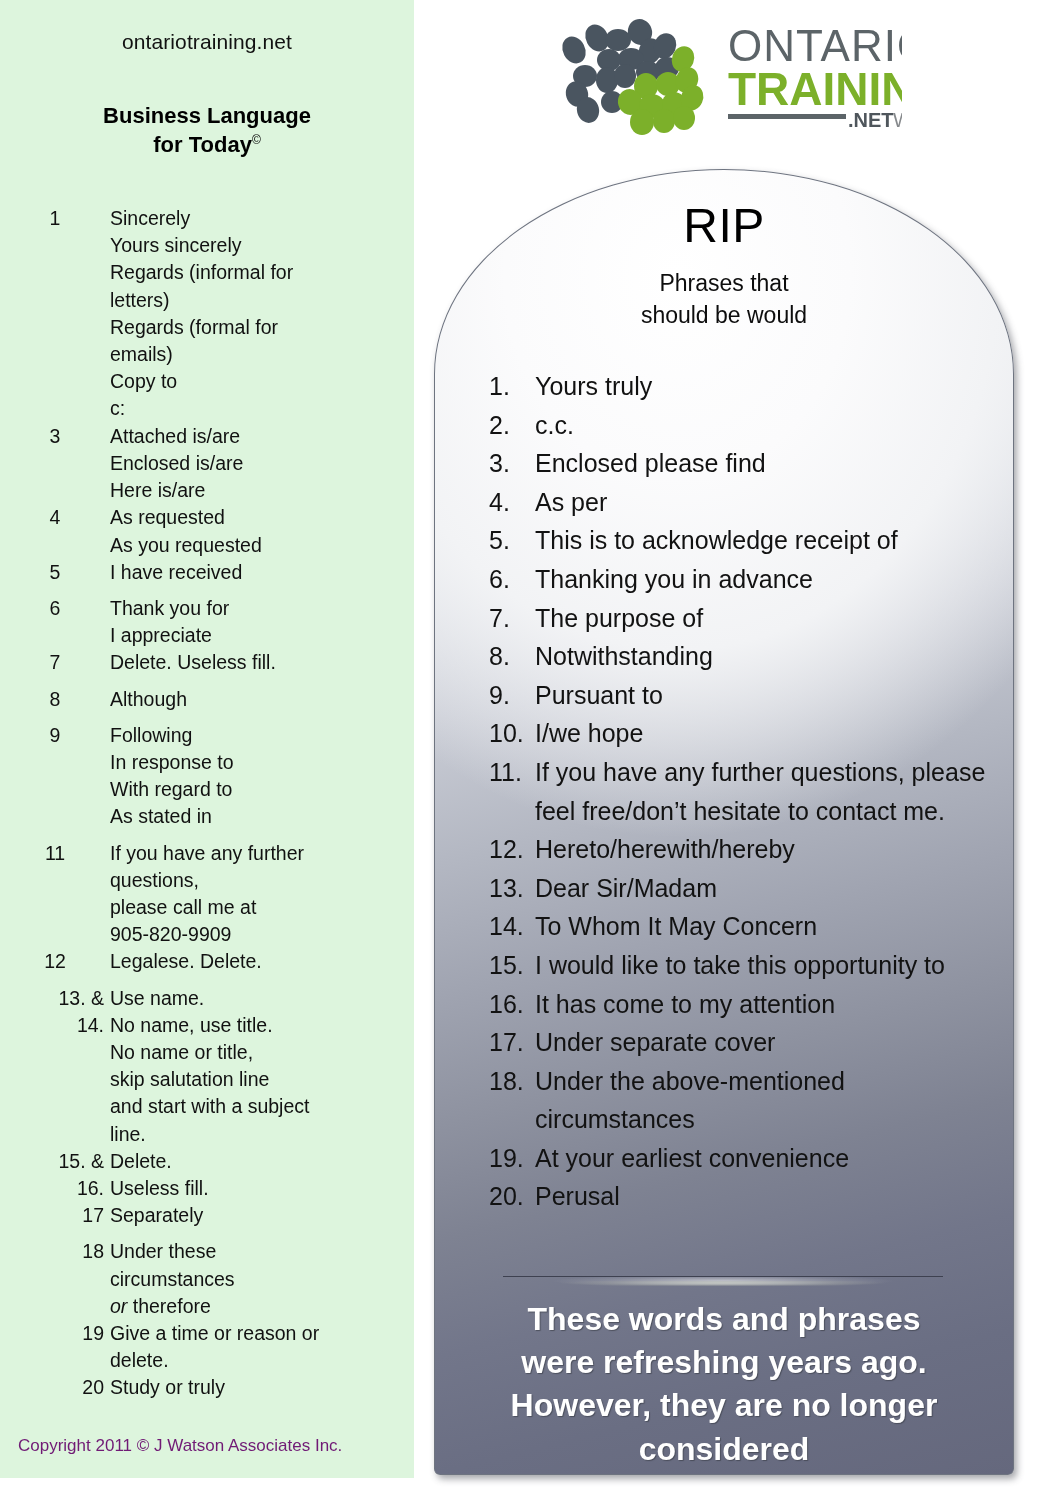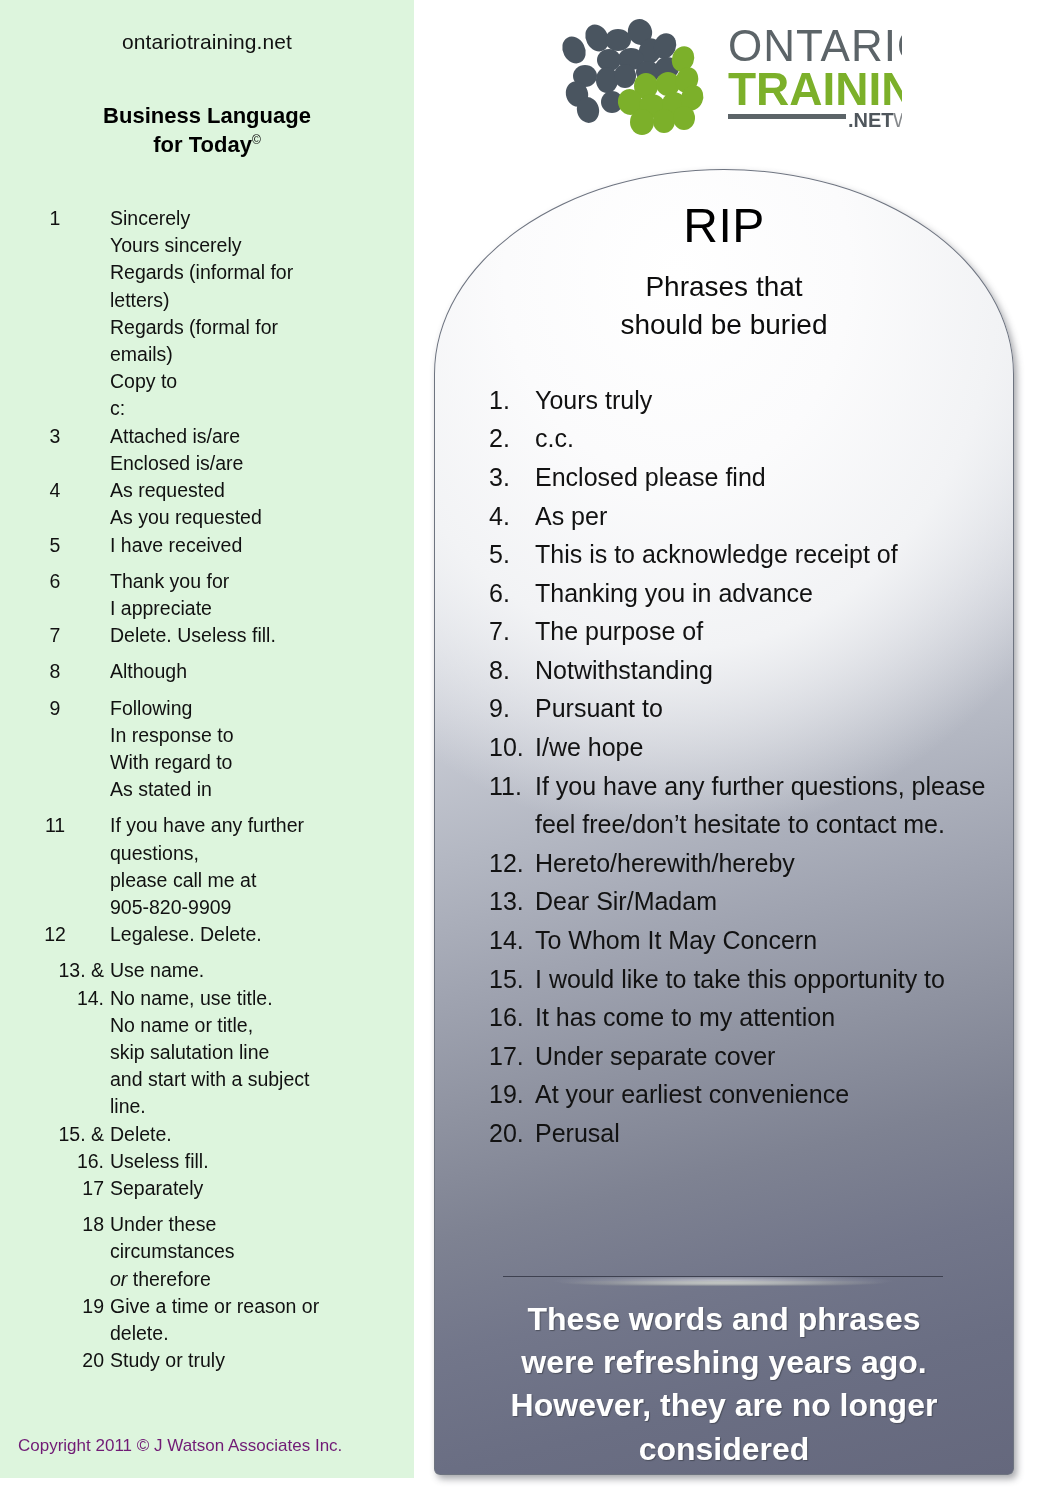--- a/index.html
+++ b/index.html
@@ -131,21 +131,21 @@
     text-align: center;
     font-size: 48px;
     color: #000000;
     margin-top: 32px;
     line-height: 1;
     letter-spacing: 0.5px;
   }
 
   #rip-sub {
     text-align: center;
-    font-size: 28px;
+    font-size: 23px;
     color: #0d0d0d;
     line-height: 1.37;
     margin-top: 18px;
   }
 
   #rip-list {
     margin-top: 36px;
     padding-left: 54px;
     padding-right: 14px;
   }
@@ -237,20 +237,24 @@
           <div class="bl-num"></div>
           <div class="bl-text">c:</div>
         </div>
         <div class="bl-row">
           <div class="bl-num">3</div>
           <div class="bl-text">Attached is/are</div>
         </div>
         <div class="bl-row">
           <div class="bl-num"></div>
           <div class="bl-text">Enclosed is/are</div>
+        </div>
+        <div class="bl-row">
+          <div class="bl-num"></div>
+          <div class="bl-text">Here is/are</div>
         </div>
         <div class="bl-row">
           <div class="bl-num">4</div>
           <div class="bl-text">As requested</div>
         </div>
         <div class="bl-row">
           <div class="bl-num"></div>
           <div class="bl-text">As you requested</div>
         </div>
         <div class="bl-row">
@@ -390,21 +394,21 @@
       <text x="341" y="113" font-family="Liberation Sans, sans-serif" font-size="20" fill="#86898c">WORK</text>
     </svg>
   </div>
 
   <div id="tombstone">
 
     <div id="rip">RIP</div>
 
     <div id="rip-sub">
       <span>Phrases that</span><br>
-      <span>should be buried</span>
+      <span>should be would</span>
     </div>
 
     <div id="rip-list">
         <div class="rip-row">
           <span class="rip-n">1.</span>
           <span class="rip-t">Yours truly</span>
         </div>
         <div class="rip-row">
           <span class="rip-n">2.</span>
           <span class="rip-t">c.c.</span>
@@ -461,20 +465,24 @@
           <span class="rip-n">15.</span>
           <span class="rip-t">I would like to take this opportunity to</span>
         </div>
         <div class="rip-row">
           <span class="rip-n">16.</span>
           <span class="rip-t">It has come to my attention</span>
         </div>
         <div class="rip-row">
           <span class="rip-n">17.</span>
           <span class="rip-t">Under separate cover</span>
+        </div>
+        <div class="rip-row">
+          <span class="rip-n">18.</span>
+          <span class="rip-t">Under the above-mentioned circumstances</span>
         </div>
         <div class="rip-row">
           <span class="rip-n">19.</span>
           <span class="rip-t">At your earliest convenience</span>
         </div>
         <div class="rip-row">
           <span class="rip-n">20.</span>
           <span class="rip-t">Perusal</span>
         </div>
       </div>

